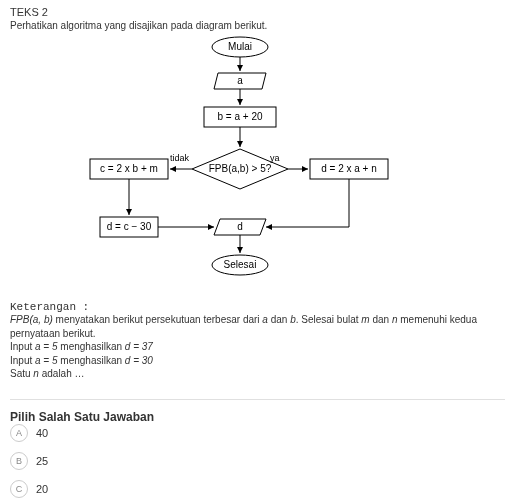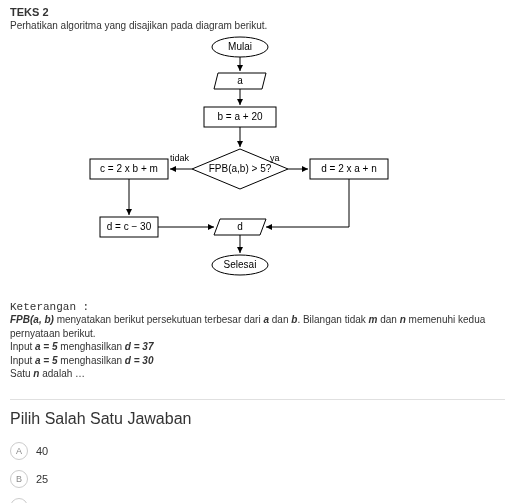--- a/index.html
+++ b/index.html
@@ -5,29 +5,29 @@
   * { box-sizing: border-box; }
   body {
     font-family: Arial, Helvetica, sans-serif;
     margin: 0;
     padding: 6px 10px;
     background: #fff;
     color: #333;
     font-size: 11px;
     width: 515px;
   }
-  .heading { font-weight: bold; font-size: 11px; margin-bottom: 2px; }
+  .heading { font-weight: normal; font-size: 11px; margin-bottom: 2px; }
   .instruction { font-size: 10px; margin-bottom: 4px; }
   .diagram-wrap { width: 280px; margin: 0 0 8px 70px; }
   svg { display:block; }
   .ket-title { color: #333; font-size: 11px; margin-top: 4px; font-family: Liberation Mono, monospace; }
   .ket-body { font-size: 10px; line-height: 1.35; }
-  .ket-body b, .ket-body i { font-style: italic; font-weight: bold; }
+  .ket-body b, .ket-body i { font-style: italic; font-weight: normal; }
   .divider { border: 0; border-top: 1px solid #e0e0e0; margin: 18px 0 10px; }
-  .prompt { font-size: 16px; margin-bottom: 14px; color:#333; }
+  .prompt { font-size: 12px; margin-bottom: 0; color:#333;font-weight:bold; }
   .options { display: flex; flex-direction: column; gap: 10px; }
   .option { display: flex; align-items: center; gap: 8px; cursor: pointer; }
   .circle {
     width: 18px; height: 18px; border: 1px solid #ccc; border-radius: 50%;
     display: flex; align-items: center; justify-content: center;
     font-size: 9px; color: #888; background:#fff;
   }
   .opt-text { font-size: 11px; color:#333; }
   .fc-text { font-family: Arial, sans-serif; font-size: 10px; fill:#000; }
   .fc-label { font-family: Arial, sans-serif; font-size: 9px; fill:#000; }
@@ -83,21 +83,21 @@
   <text class="fc-text" x="80" y="195" text-anchor="middle">d</text>
   <line x1="80" y1="200" x2="80" y2="218" stroke="#000" marker-end="url(#arr)"></line>
 
   <ellipse cx="80" cy="230" rx="28" ry="10" fill="#fff" stroke="#000"></ellipse>
   <text class="fc-text" x="80" y="233" text-anchor="middle">Selesai</text>
 </svg>
 </div>
 
 <div class="ket-title">Keterangan :</div>
 <div class="ket-body">
-  <b>FPB(a, b)</b><span> menyatakan berikut persekutuan terbesar dari </span><b>a</b><span> dan </span><b>b</b><span>. Bilangan tidak </span><b>m</b><span> dan </span><b>n</b><span> memenuhi kedua pernyataan berikut.</span><br>
+  <b>FPB(a, b)</b><span> menyatakan berikut persekutuan terbesar dari </span><b>a</b><span> dan </span><b>b</b><span>. Selesai bulat </span><b>m</b><span> dan </span><b>n</b><span> memenuhi kedua pernyataan berikut.</span><br>
   <span>Input </span><b>a = 5</b><span> menghasilkan </span><b>d = 37</b><br>
   <span>Input </span><b>a = 5</b><span> menghasilkan </span><b>d = 30</b><br>
   <span>Satu </span><b>n</b><span> adalah …</span>
 </div>
 
 <hr class="divider">
 
 <div class="prompt">Pilih Salah Satu Jawaban</div>
 
 <div class="options">

